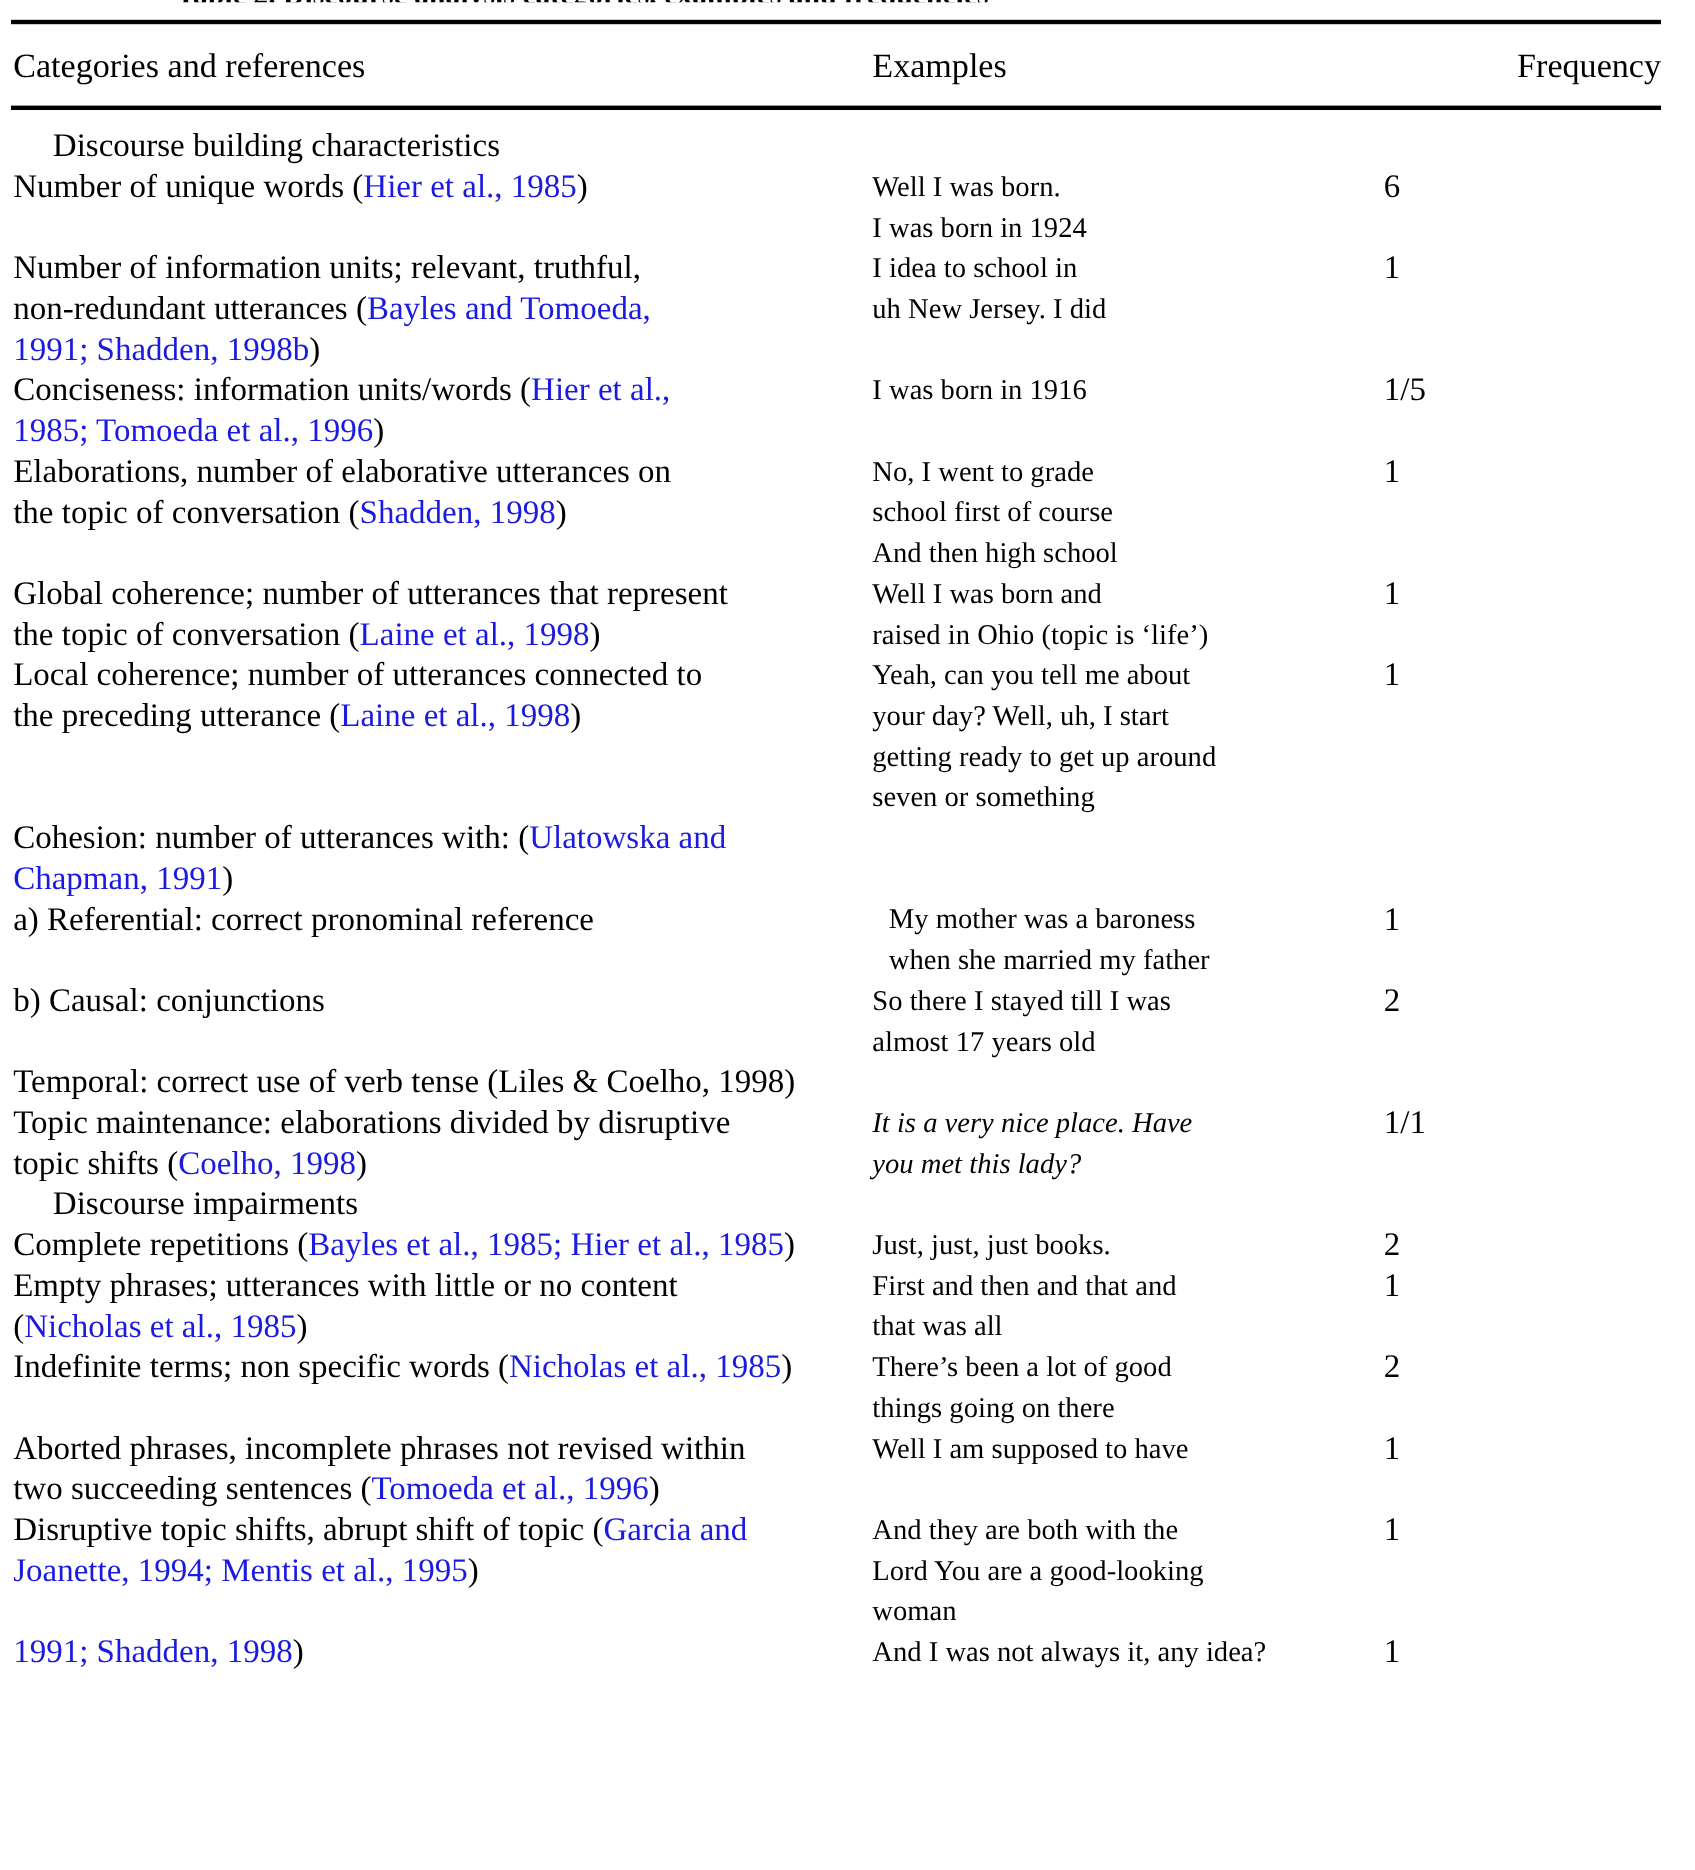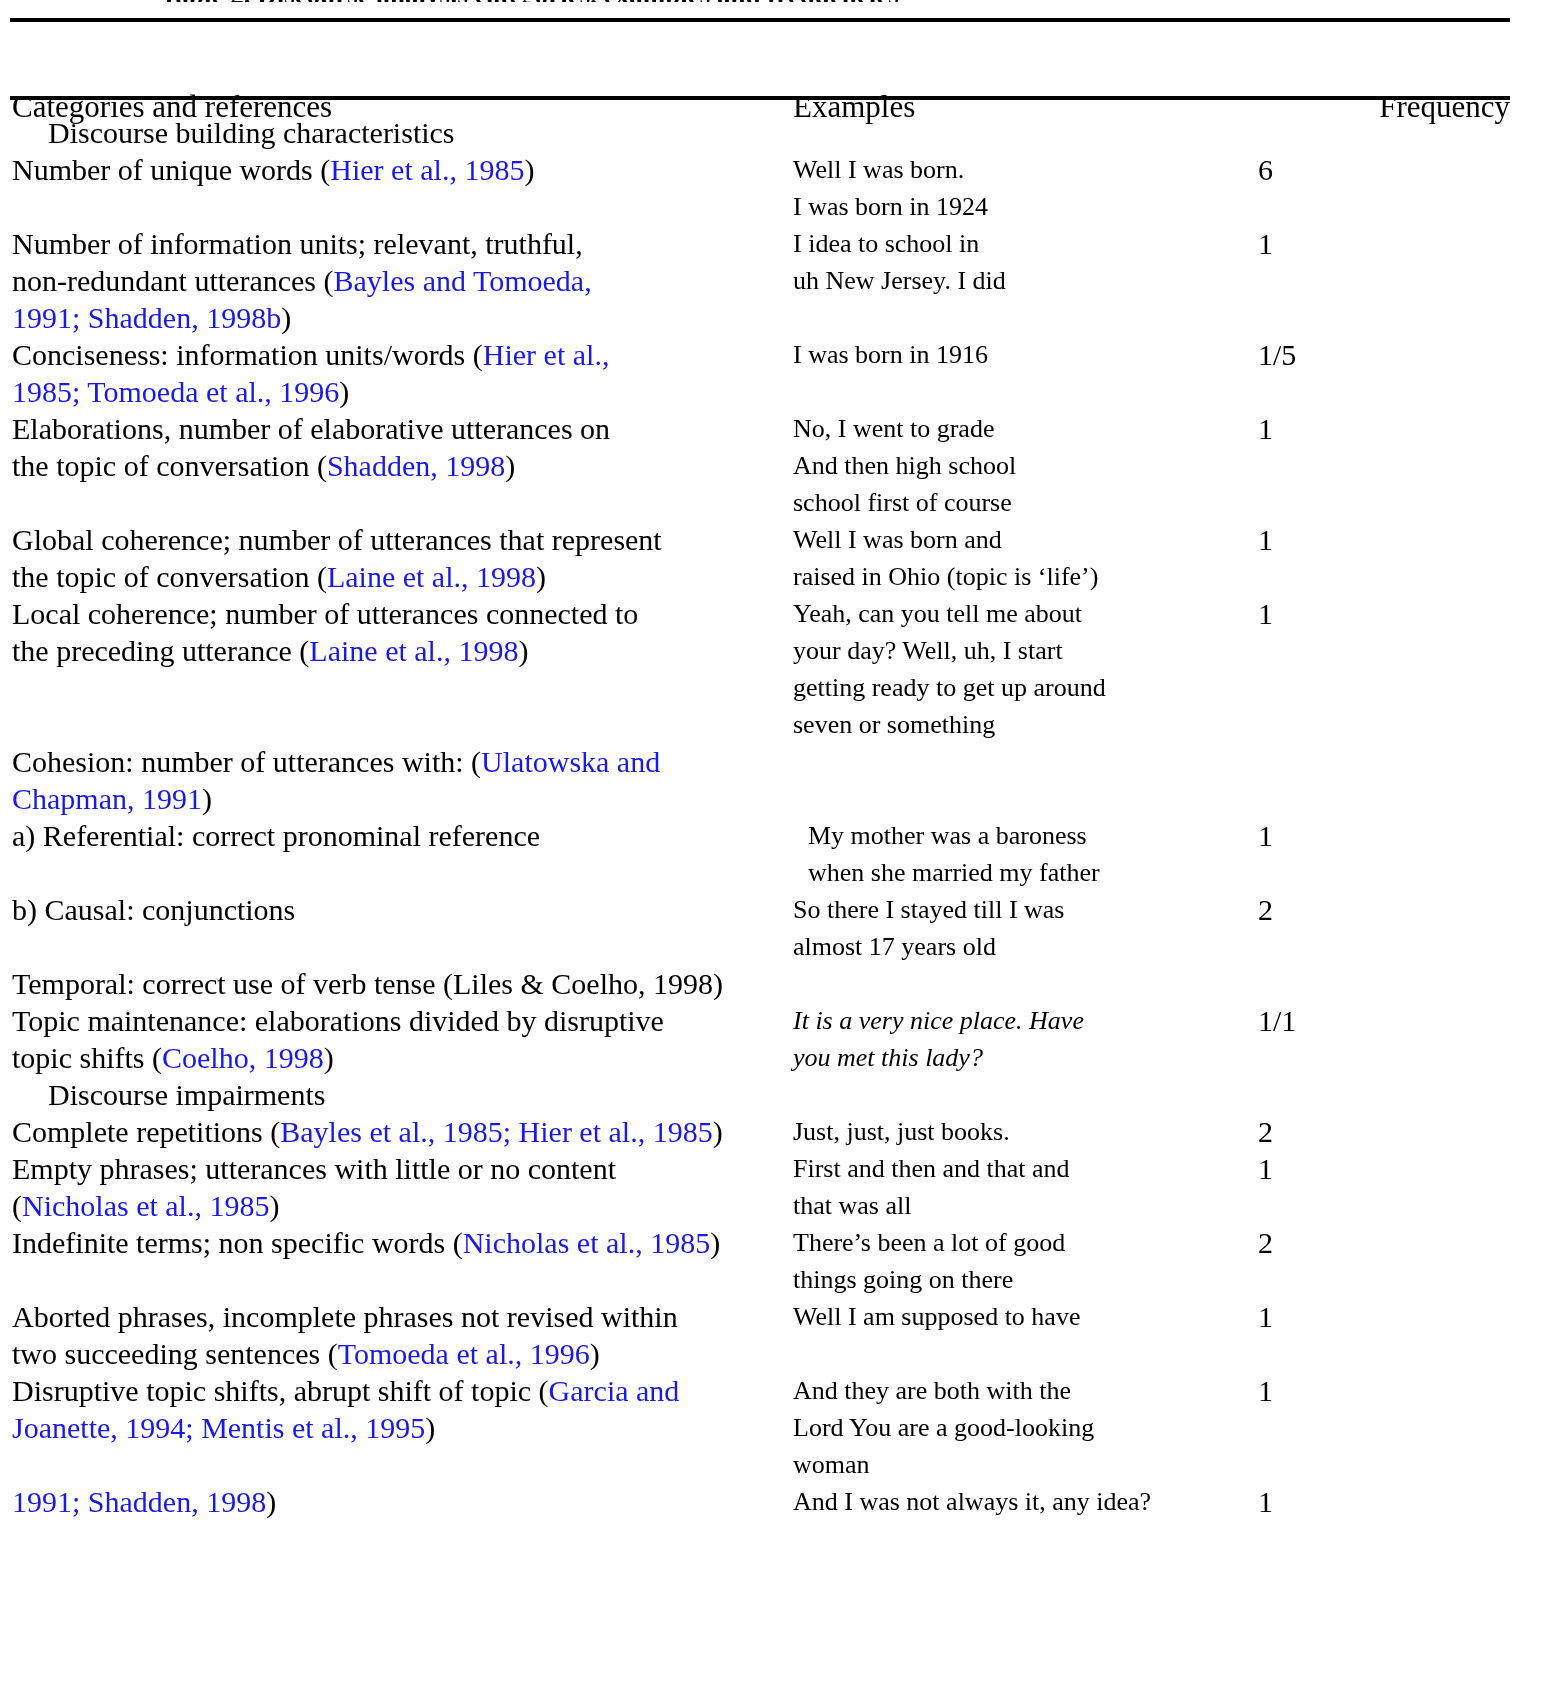--- a/index.html
+++ b/index.html
@@ -50,21 +50,20 @@
 
   
   .header-row {
     position: absolute;
     left: 0;
     top: 34px;
     width: 1541px;
     height: 52px;
     font-size: 31px;
     line-height: 52px;
-    margin-top: 47px;
   }
   .hdr-categories { position: absolute; left: 12px;  top: 0; }
   .hdr-examples   { position: absolute; left: 793px; top: 0; }
   .hdr-frequency  { position: absolute; right: 31px; top: 0; }
 
   
   .body {
     position: absolute;
     left: 0;
     top: 114px;
@@ -161,22 +160,22 @@
         </div>
         <div class="col-freq" style="top: 0px;">1/5</div>
       </div>
       <div class="trow" style="position: absolute; top: 296px;">
         <div class="col-cat">
           <div class="line"><span>Elaborations, number of elaborative utterances on</span></div>
           <div class="line"><span>the topic of conversation (</span><span class="cite">Shadden, 1998</span><span>)</span></div>
         </div>
         <div class="col-ex" style="top: 0px;">
           <div class="line">No, I went to grade</div>
+          <div class="line">school first of course</div>
           <div class="line">And then high school</div>
-          <div class="line">school first of course</div>
         </div>
         <div class="col-freq" style="top: 0px;">1</div>
       </div>
       <div class="trow" style="position: absolute; top: 407px;">
         <div class="col-cat">
           <div class="line"><span>Global coherence; number of utterances that represent</span></div>
           <div class="line"><span>the topic of conversation (</span><span class="cite">Laine et al., 1998</span><span>)</span></div>
         </div>
         <div class="col-ex" style="top: 0px;">
           <div class="line">Well I was born and</div>

